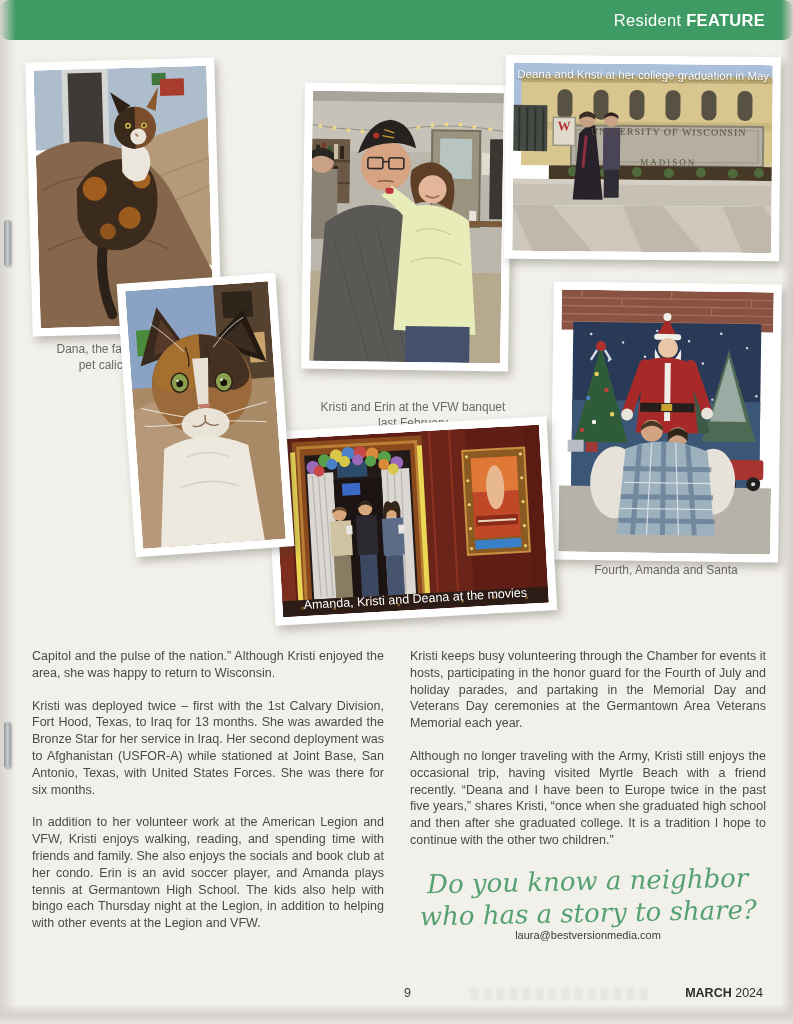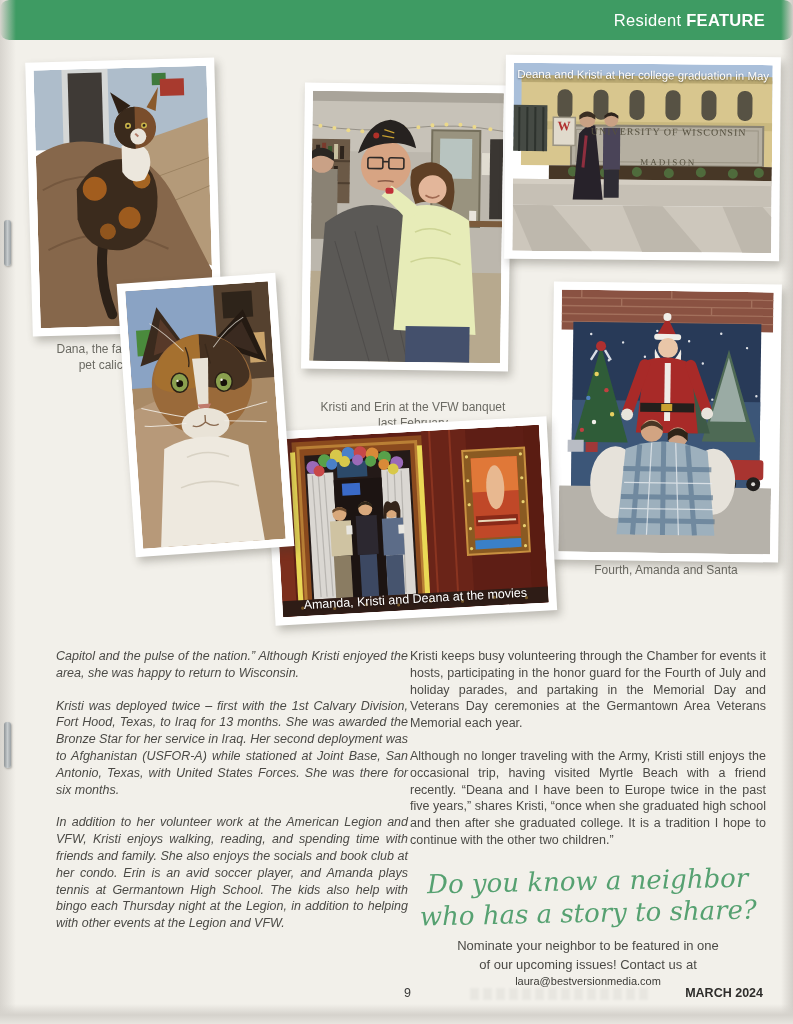--- a/index.html
+++ b/index.html
@@ -29,33 +29,33 @@
   
   .sign-text{position:absolute;left:23%;top:33.5%;width:74%;height:21%;display:flex;flex-direction:column;
              align-items:center;justify-content:center;font-family:"Liberation Serif",serif;color:#55503f;}
   .sign-line1{font-size:10px;letter-spacing:1px;}
   .sign-line2{font-size:9px;letter-spacing:2px;margin-top:20px;}
   .crest-w{position:absolute;left:15%;top:29%;width:24px;text-align:center;
            font-family:"Liberation Serif",serif;font-weight:700;font-size:13px;color:#b03030;}
   
   .col{position:absolute;top:648px;color:#4b4a46;font-size:12.5px;line-height:16.8px;text-align:justify;}
   .col p{margin:0 0 16px 0;}
-  .col-left{left:56px;width:352px;font-style:italic;}
+  .col-left{left:32px;width:352px;}
   .col-right{left:410px;width:356px;}
   
   .callout{position:absolute;left:410px;top:866px;width:356px;text-align:center;}
   .script{font-family:"DejaVu Serif",serif;font-style:italic;color:#56a171;font-size:26px;
           line-height:1.22;transform:rotate(-1.2deg);}
   .callout .invite{margin-top:8px;color:#4b4a46;font-size:13px;line-height:1.45;}
   .callout .email{font-weight:400;color:#3c3b37;font-size:11px;margin-top:0;}
   
   .pageno{position:absolute;left:404px;top:986px;color:#3a3a38;font-size:12.5px;}
   .issue{position:absolute;right:30px;top:986px;color:#2e2d2b;font-size:12.5px;}
   .issue b{font-weight:700;}
-  .issue span.yr{font-weight:700;}
+  .issue span.yr{font-weight:400;}
   .bleed{position:absolute;left:470px;top:988px;width:180px;height:12px;opacity:.06;
          background:repeating-linear-gradient(90deg,#5a5a58 0 9px,transparent 9px 13px);filter:blur(1px);}
 </style>
 </head>
 <body>
 
 <div class="page">
 
   <div class="topbar">
     <div class="seclabel">
@@ -477,24 +477,20 @@
   <div class="col col-right">
     <p>Kristi keeps busy volunteering through the Chamber for events it hosts, participating in the honor guard for the Fourth of July and holiday parades, and partaking in the Memorial Day and Veterans Day ceremonies at the Germantown Area Veterans Memorial each year.</p>
     <p>Although no longer traveling with the Army, Kristi still enjoys the occasional trip, having visited Myrtle Beach with a friend recently. “Deana and I have been to Europe twice in the past five years,” shares Kristi, “once when she graduated high school and then after she graduated college. It is a tradition I hope to continue with the other two children.”</p>
   </div>
 
   <div class="callout">
     <div class="script">
       <div>Do you know a neighbor</div>
       <div>who has a story to share?</div>
     </div>
-    <div class="invite">
-      <div>Nominate your neighbor to be featured in one</div>
-      <div>of our upcoming issues!  Contact us at</div>
-    </div>
     <div class="email">laura@bestversionmedia.com</div>
   </div>
 
   <div class="pageno">9</div>
   <div class="issue">
     <b>MARCH</b>&nbsp;<span class="yr">2024</span>
   </div>
   <div class="bleed"></div>
 
   <div class="edge-left"></div>

